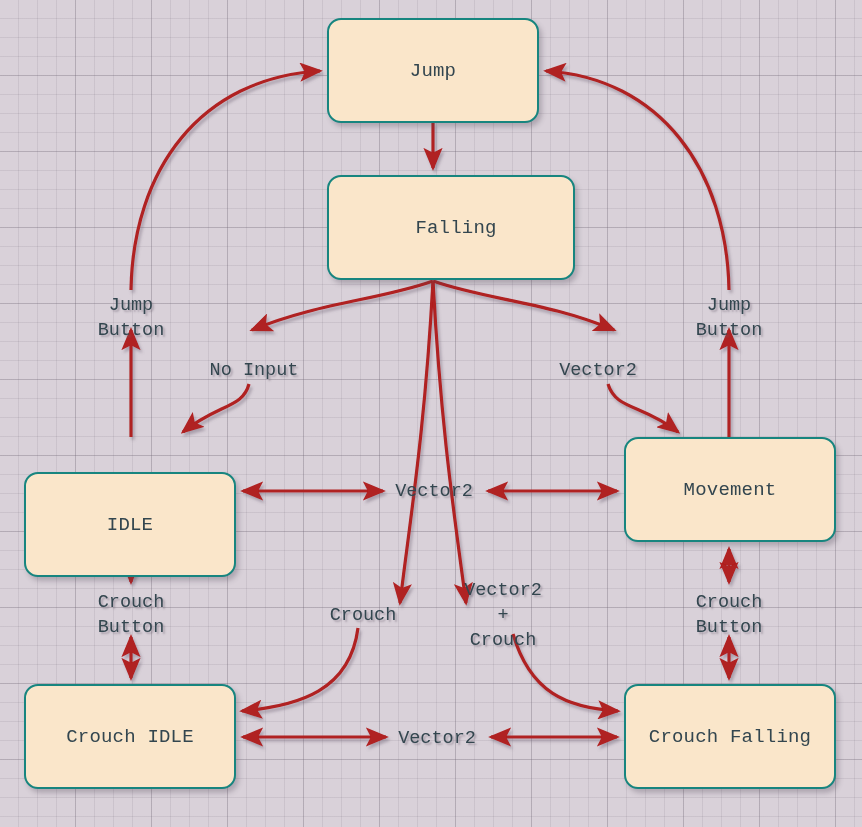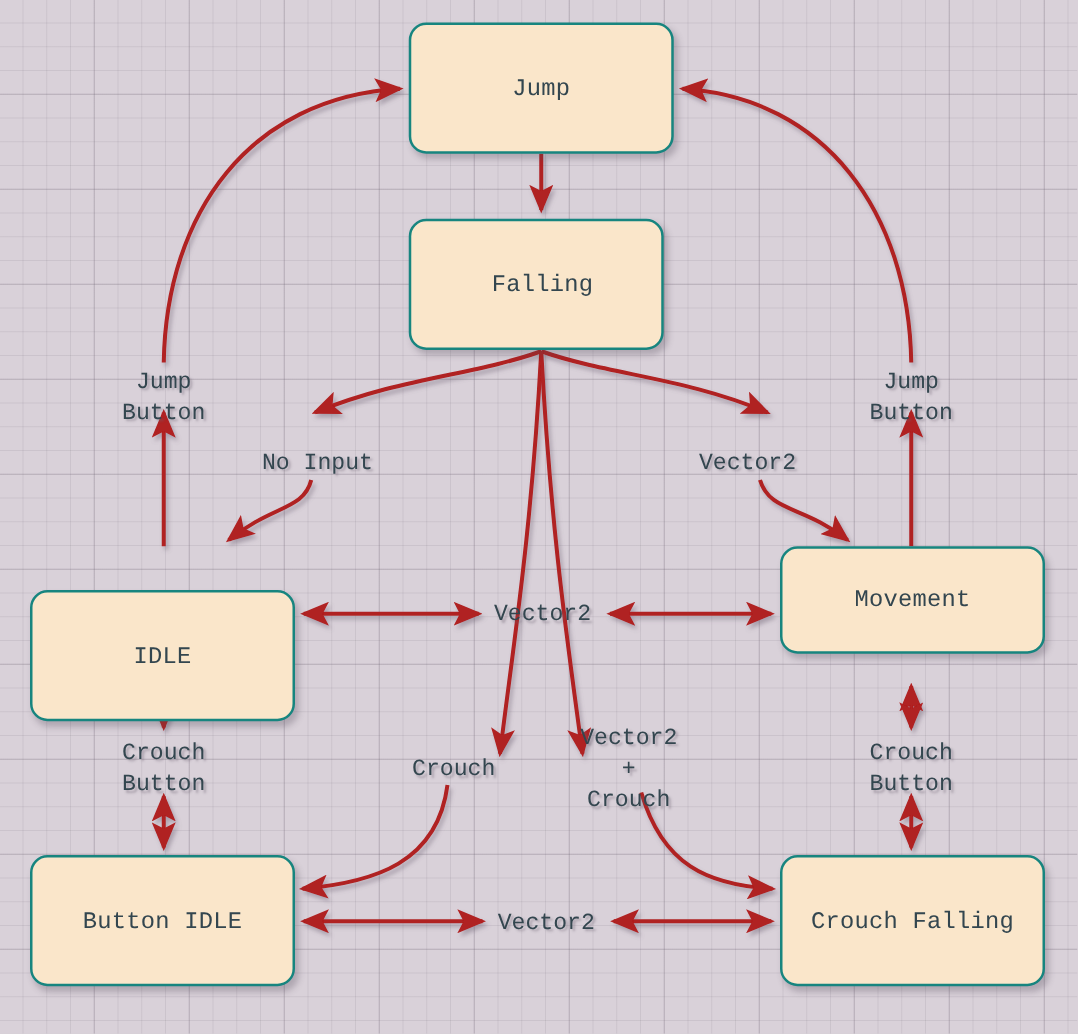--- a/index.html
+++ b/index.html
@@ -105,31 +105,31 @@
       <path d="M 729 637 L 729 678" marker-start="url(#ah)" marker-end="url(#ah)"></path>
 
       <path d="M 243 737 L 386 737" marker-start="url(#ah)" marker-end="url(#ah)"></path>
       <path d="M 491 737 L 617 737" marker-start="url(#ah)" marker-end="url(#ah)"></path>
     </g>
   </svg>
 
   <div class="node" style="left:327px;top:18px;width:212px;height:105px;">
     <span>Jump</span>
   </div>
-  <div class="node" style="left:327px;top:175px;width:204px;height:105px;padding-left:10px;">
+  <div class="node" style="left:327px;top:175px;width:248px;height:105px;padding-left:10px;">
     <span>Falling</span>
   </div>
   <div class="node" style="left:24px;top:437px;width:212px;height:105px;margin-top:35px;">
     <span>IDLE</span>
   </div>
-  <div class="node" style="left:624px;top:437px;width:212px;height:86px;">
+  <div class="node" style="left:624px;top:437px;width:212px;height:105px;">
     <span>Movement</span>
   </div>
   <div class="node" style="left:24px;top:684px;width:212px;height:105px;">
-    <span>Button IDLE</span>
+    <span>Crouch IDLE</span>
   </div>
   <div class="node" style="left:624px;top:684px;width:212px;height:105px;">
     <span>Crouch Falling</span>
   </div>
 
   <div class="edge-label" style="left:71px;top:293px;width:120px;">Jump
 Button</div>
 
   <div class="edge-label" style="left:194px;top:358px;width:120px;">No Input</div>
 

